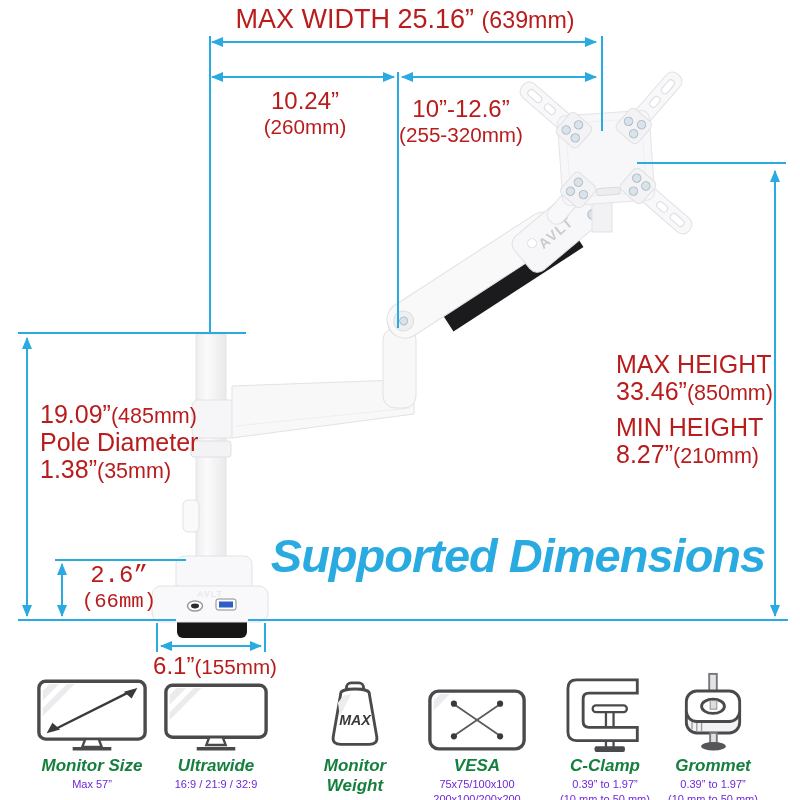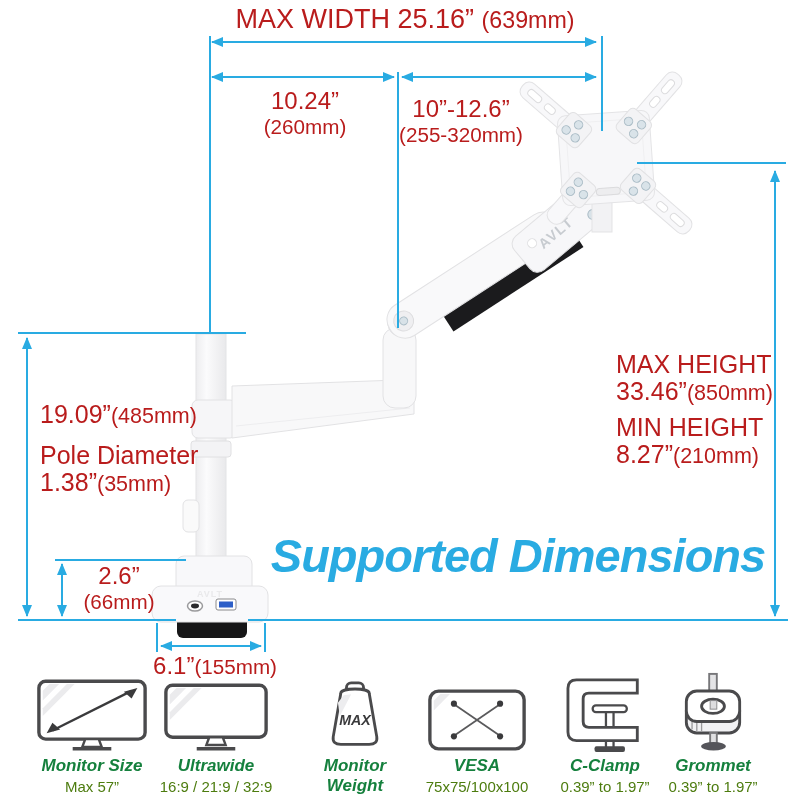--- a/index.html
+++ b/index.html
@@ -9,30 +9,30 @@
   .dim{color:#b91c1c;}
   .ctr{text-align:center;}
   .metric{font-size:0.86em;}
   #dim-max-width{left:180px;top:4px;width:450px;font-size:27px;}
   .dim-pair{font-size:24px;line-height:1.18;}
   #dim-arm1{left:226px;top:87px;width:158px;}
   #dim-arm2{left:381px;top:95px;width:160px;}
   #dim-right{left:616px;top:351px;font-size:25px;line-height:1.08;}
   #dim-right .grp2{margin-top:9px;}
   #dim-left{left:40px;top:401px;font-size:25px;line-height:1.1;}
-  #dim-left .grp2{margin-top:13px;}
-  #dim-base-h{left:58px;top:562px;width:122px;font-size:24px;line-height:1.15;}
+  #dim-left .grp2{}
+  #dim-base-h{left:58px;top:562px;width:122px;font-size:24px;line-height:1.15;font-family:Liberation Mono, monospace;}
   #dim-base-w{left:133px;top:652px;width:164px;font-size:24px;}
   #headline{left:255px;top:528px;width:510px;text-align:center;
             font-size:47px;font-weight:bold;font-style:italic;letter-spacing:-1px;color:#29abe2;margin-left:8px;}
   
   .spec-col{position:absolute;top:678px;text-align:center;}
   .spec-icon{height:74px;display:flex;align-items:flex-end;justify-content:center;}
   .spec-label{margin-top:4px;font-size:17px;font-weight:bold;font-style:italic;color:#15803d;}
-  .spec-val{font-size:15px;line-height:1.2;color:#4d7c0f;margin-top:2px;}
+  .spec-val{font-size:11px;line-height:1.2;color:#6d28d9;margin-top:2px;}
   svg{display:block;}
 </style>
 </head>
 <body>
 
 <div id="stage">
 
   <svg class="abs" style="left:0;top:0" width="800" height="800" viewBox="0 0 800 800">
     <defs>
       <marker id="ah" markerUnits="userSpaceOnUse" markerWidth="13" markerHeight="11" refX="11" refY="5" orient="auto-start-reverse">

